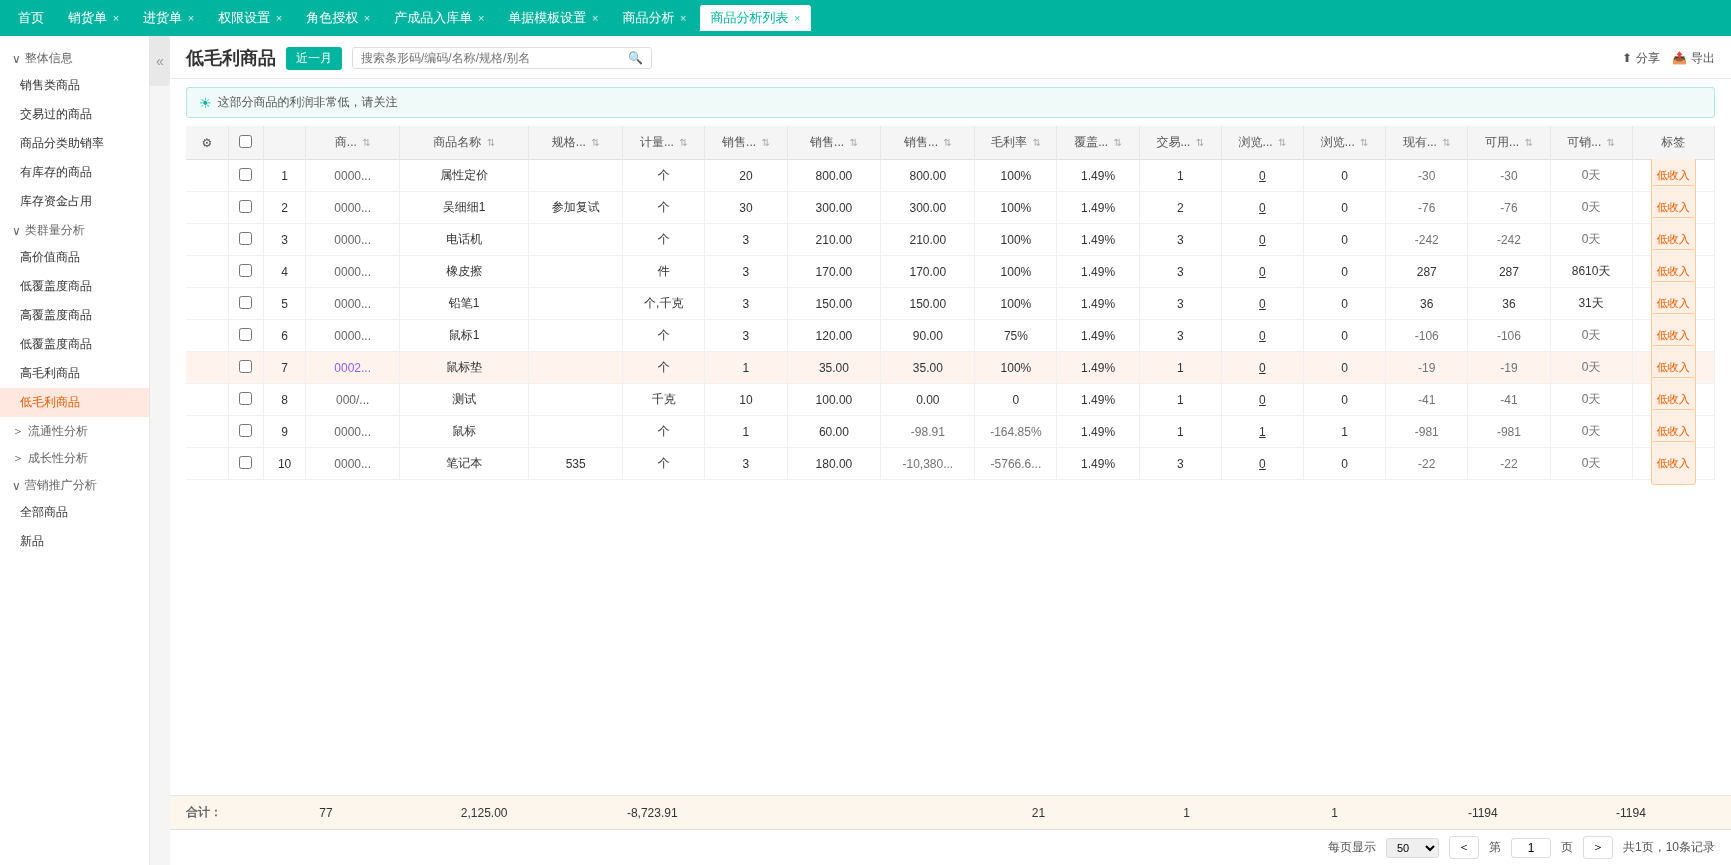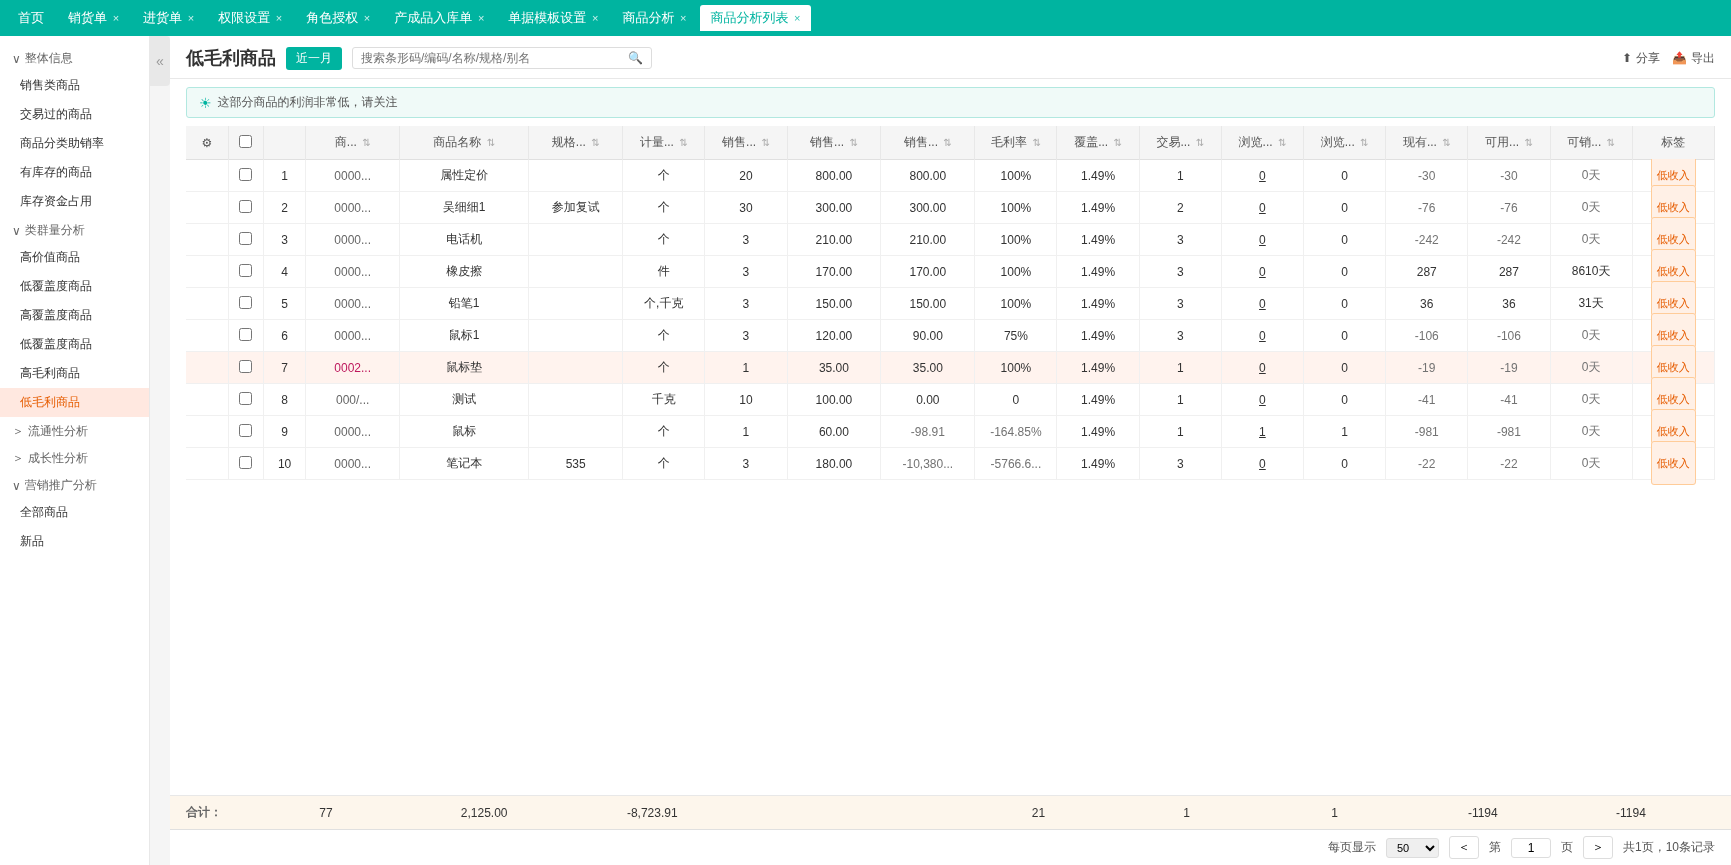--- a/index.html
+++ b/index.html
@@ -506,21 +506,21 @@
       <td>0</td>
       <td class="red-text">-106</td>
       <td class="red-text">-106</td>
       <td class="red-text">0天</td>
       <td><span class="tag-low-income">低收入</span></td>
     </tr>
             <tr class="highlight">
       <td></td>
       <td><input type="checkbox" style=""></td>
       <td>7</td>
-      <td style="color:#be185d;">0002...</td>
+      <td style="color:#8b5cf6;">0002...</td>
       <td class="text-left">鼠标垫</td>
       <td></td>
       <td>个</td>
       <td>1</td>
       <td>35.00</td>
       <td class="">35.00</td>
       <td class="">100%</td>
       <td>1.49%</td>
       <td>1</td>
       <td><span class="underline-link">0</span></td>

